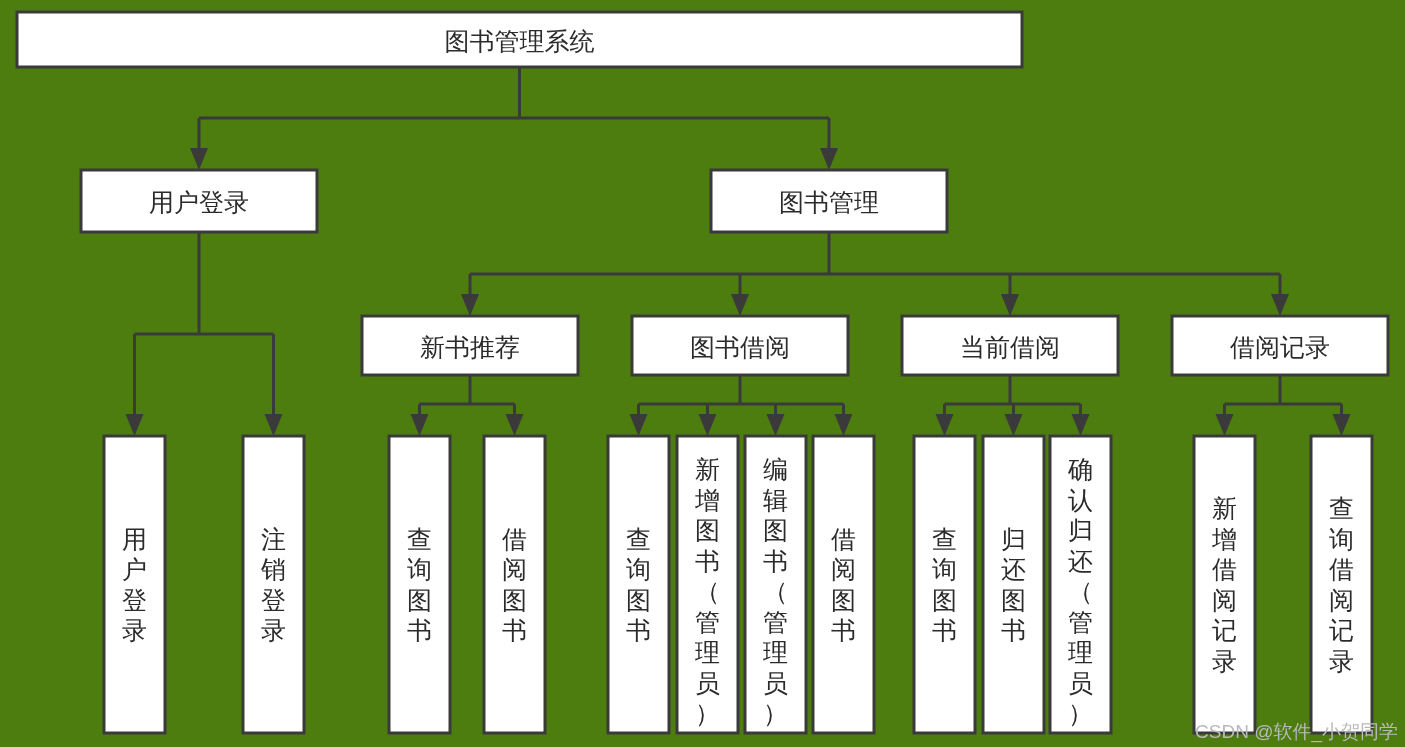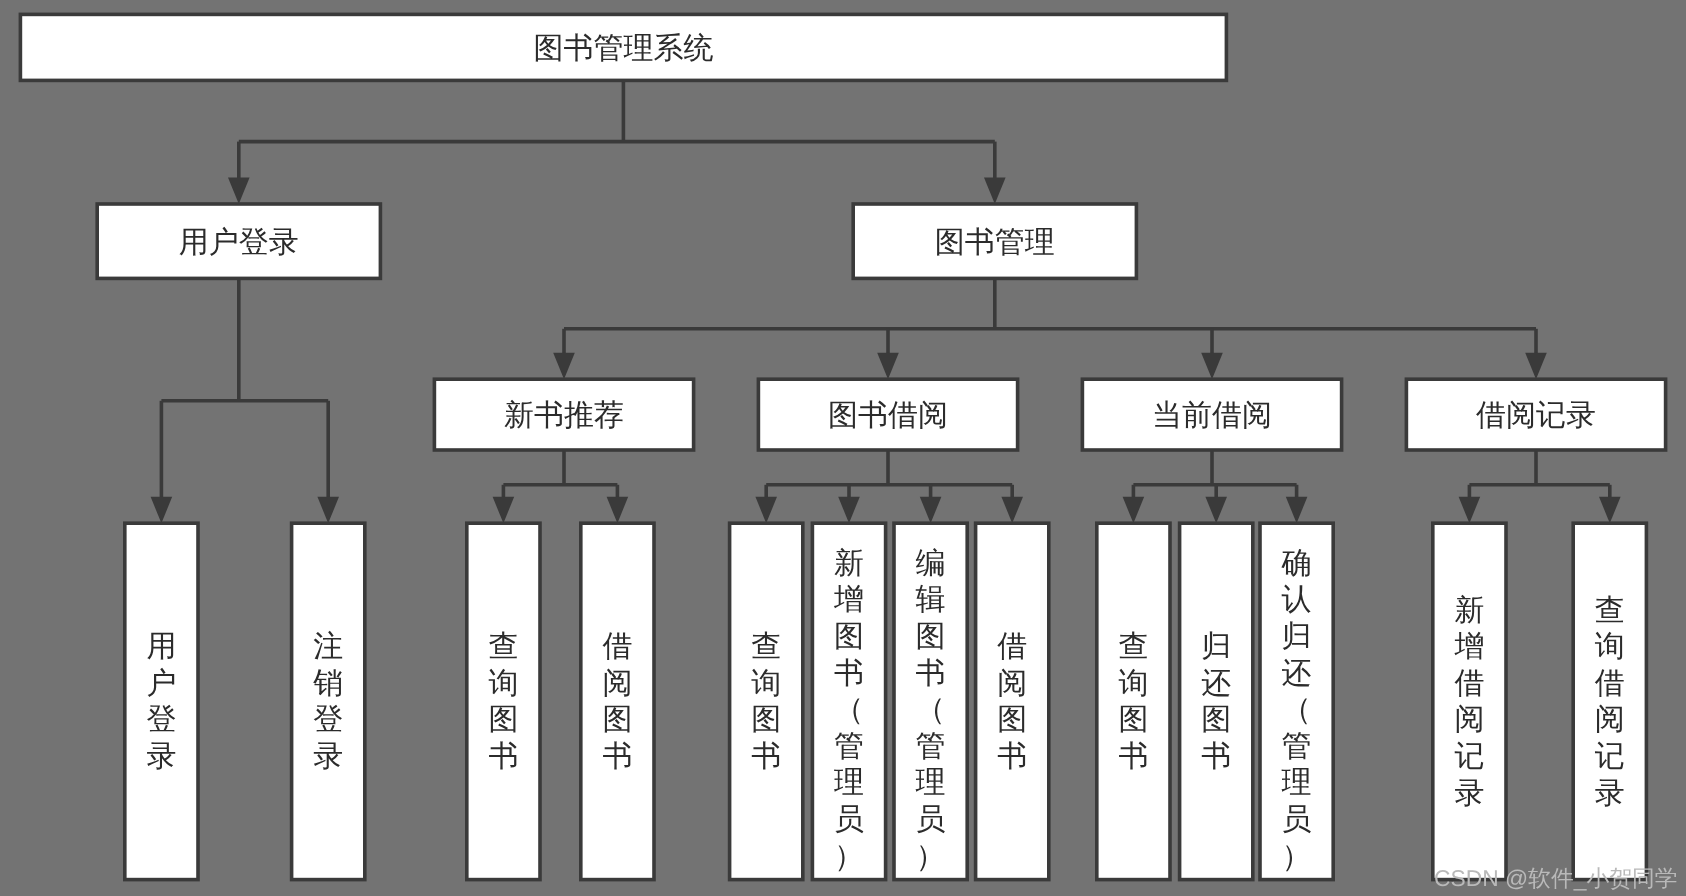--- a/index.html
+++ b/index.html
@@ -7,21 +7,21 @@
     padding: 0;
     background: #ffffff;
   }
   body {
     font-family: "Liberation Sans", "DejaVu Sans", sans-serif;
   }
   #diagram-root {
     position: relative;
     width: 1405px;
     height: 747px;
-    background: #737373;
+    background: #4d7c0f;
     overflow: hidden;
   }
   svg.diagram-canvas {
     position: absolute;
     left: 0;
     top: 0;
     width: 1405px;
     height: 747px;
     display: block;
   }

